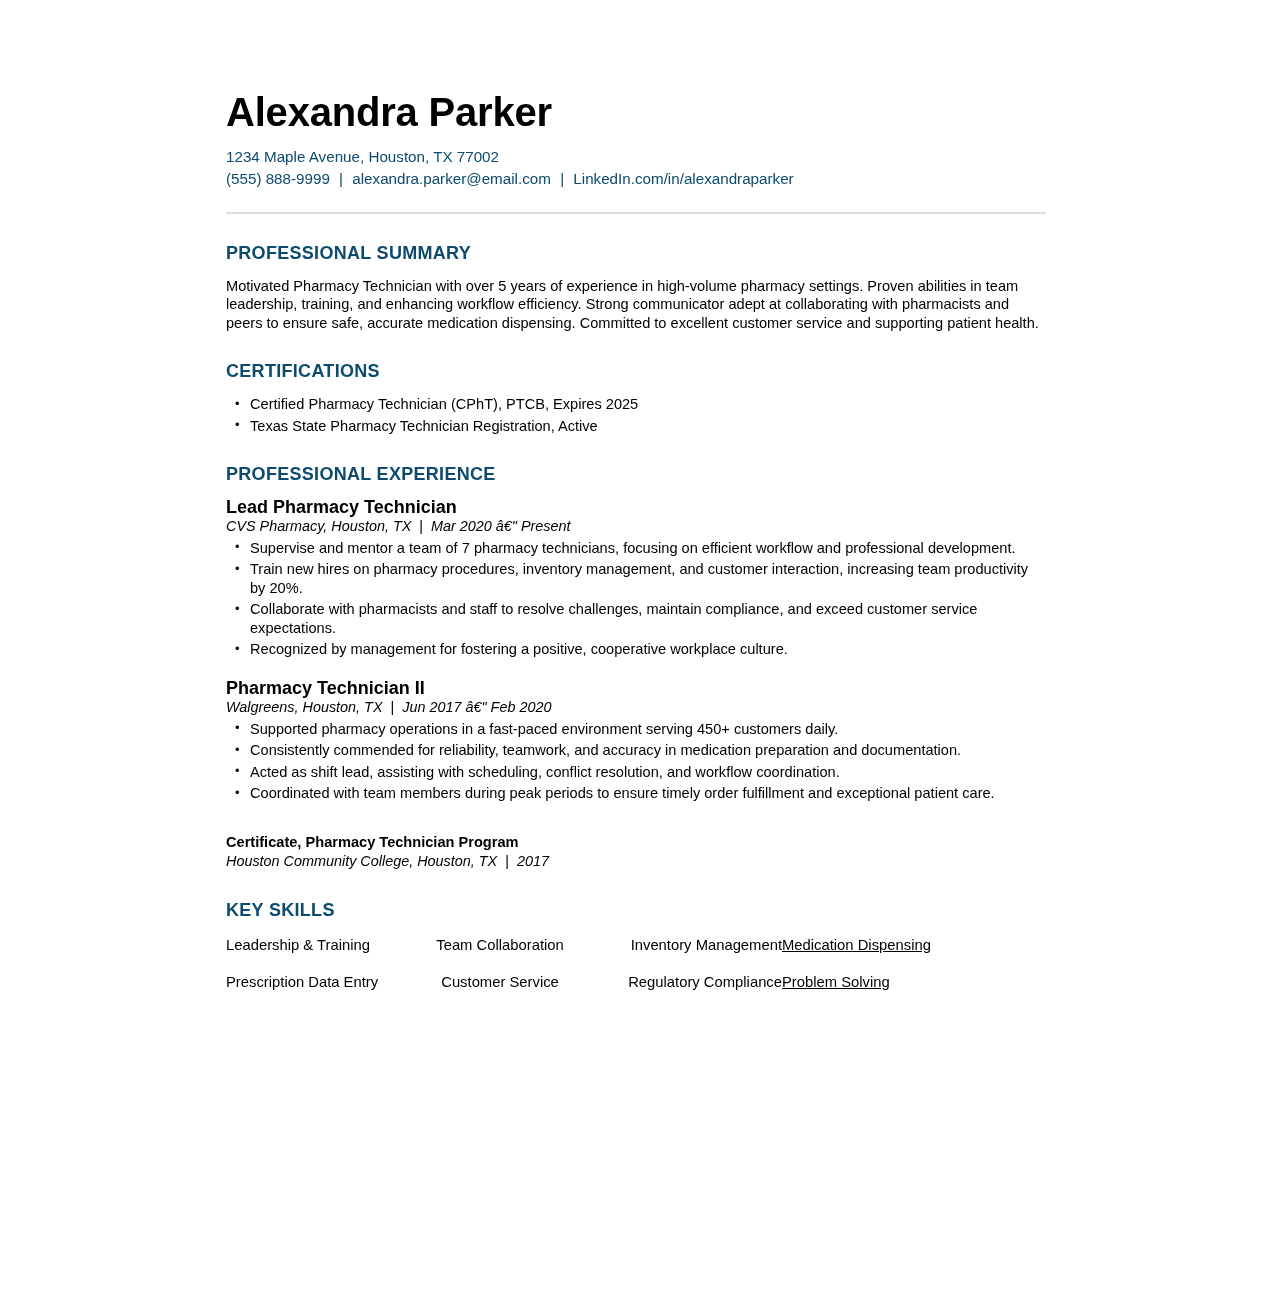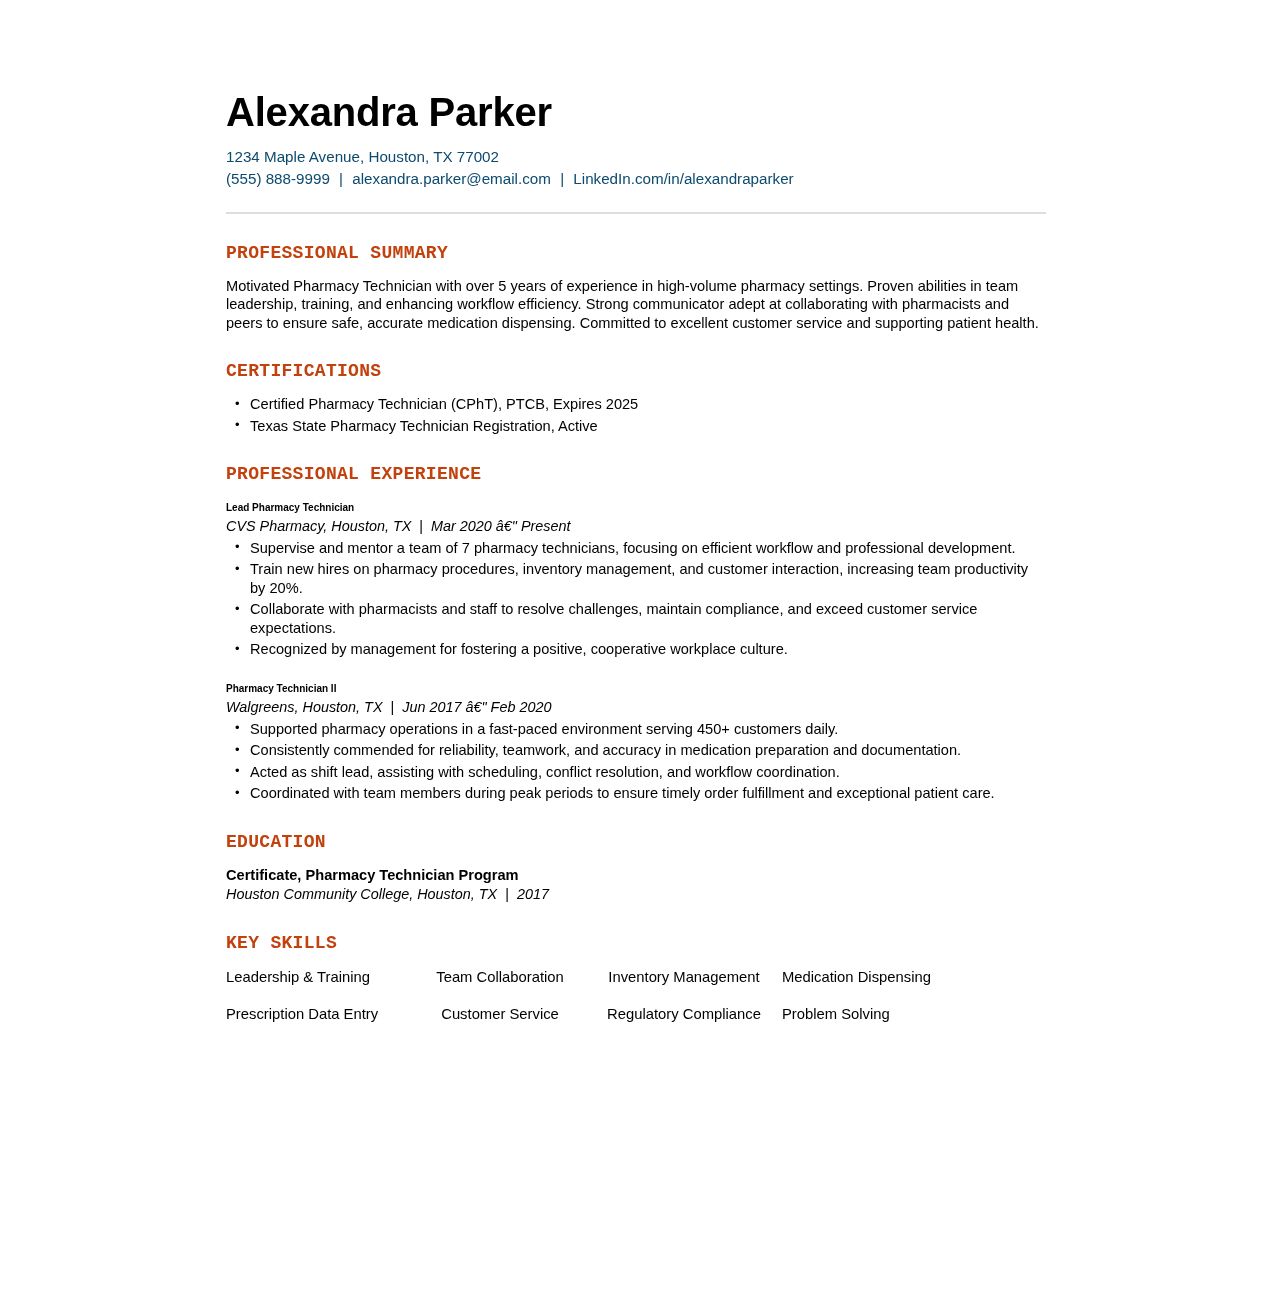--- a/index.html
+++ b/index.html
@@ -59,22 +59,21 @@
   
   .section {
     margin-top: 30px;
   }
   .section-title {
     font-size: 18px;
     font-weight: bold;
     letter-spacing: 0.3px;
     line-height: 1.1;
     margin: 16px 0 13px 0;
-    color: #c2410c;
-    font-family: Liberation Mono, monospace;
+    color: #0c4a6e;
   }
   .body-text {
     font-size: 14.6px;
     line-height: 18.5px;
     color: #000;
     max-width: 818px;
   }
 
   ul.bullets {
     list-style: none;
@@ -99,21 +98,21 @@
   }
 
   
   .job {
     margin-bottom: 20px;
   }
   .job:last-child {
     margin-bottom: 0;
   }
   .job-title {
-    font-size: 10px;
+    font-size: 18px;
     font-weight: bold;
     line-height: 19px;
     margin: 0;
   }
   .job-meta {
     font-size: 14.4px;
     font-style: italic;
     line-height: 19px;
     margin: 0 0 2px 0;
   }
@@ -148,22 +147,22 @@
     margin-top: 2px;
   }
   .skill-cell {
     font-size: 14.8px;
     line-height: 23px;
     color: #000;
     white-space: nowrap;
   }
   .skill-cell.col-0 { text-align: left; }
   .skill-cell.col-1 { text-align: center; }
-  .skill-cell.col-2 { text-align: center; }
-  .skill-cell.col-3 { text-align: left; }
+  .skill-cell.col-2 { text-align: right; }
+  .skill-cell.col-3 { text-align: left; text-decoration: underline; }
 </style>
 </head>
 <body>
 
 <div class="page">
   <div class="sheet">
 
     <h1 class="name">Alexandra Parker</h1>
 
     <div class="contact-block">
@@ -222,21 +221,20 @@
         <ul class="bullets">
           <li>Supported pharmacy operations in a fast-paced environment serving 450+ customers daily.</li>
           <li>Consistently commended for reliability, teamwork, and accuracy in medication preparation and documentation.</li>
           <li>Acted as shift lead, assisting with scheduling, conflict resolution, and workflow coordination.</li>
           <li>Coordinated with team members during peak periods to ensure timely order fulfillment and exceptional patient care.</li>
         </ul>
       </div>
     </div>
 
     <div class="section">
-      <h2 class="section-title">EDUCATION</h2>
       <div>
         <div class="edu-degree">Certificate, Pharmacy Technician Program</div>
         <div class="edu-meta">
           <span>Houston Community College, Houston, TX</span>
           <span class="bar">|</span>
           <span>2017</span>
         </div>
       </div>
     </div>
 

